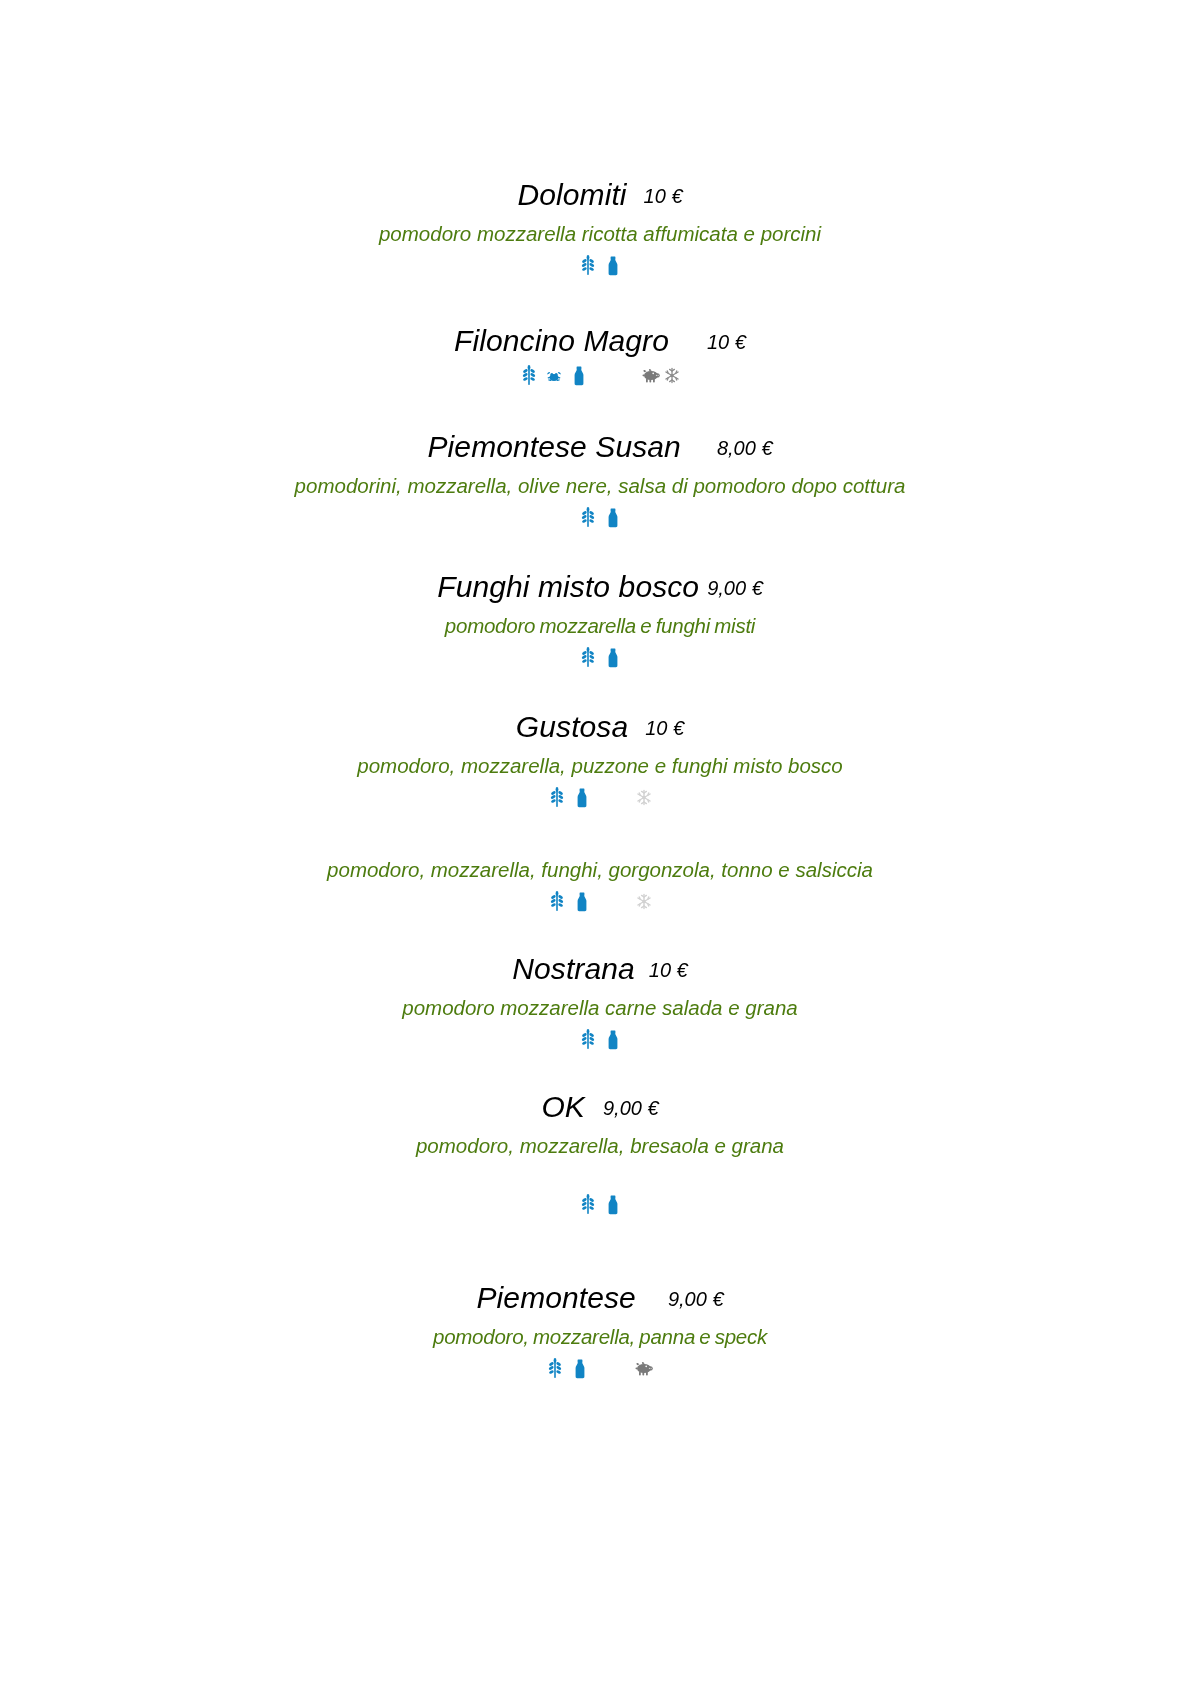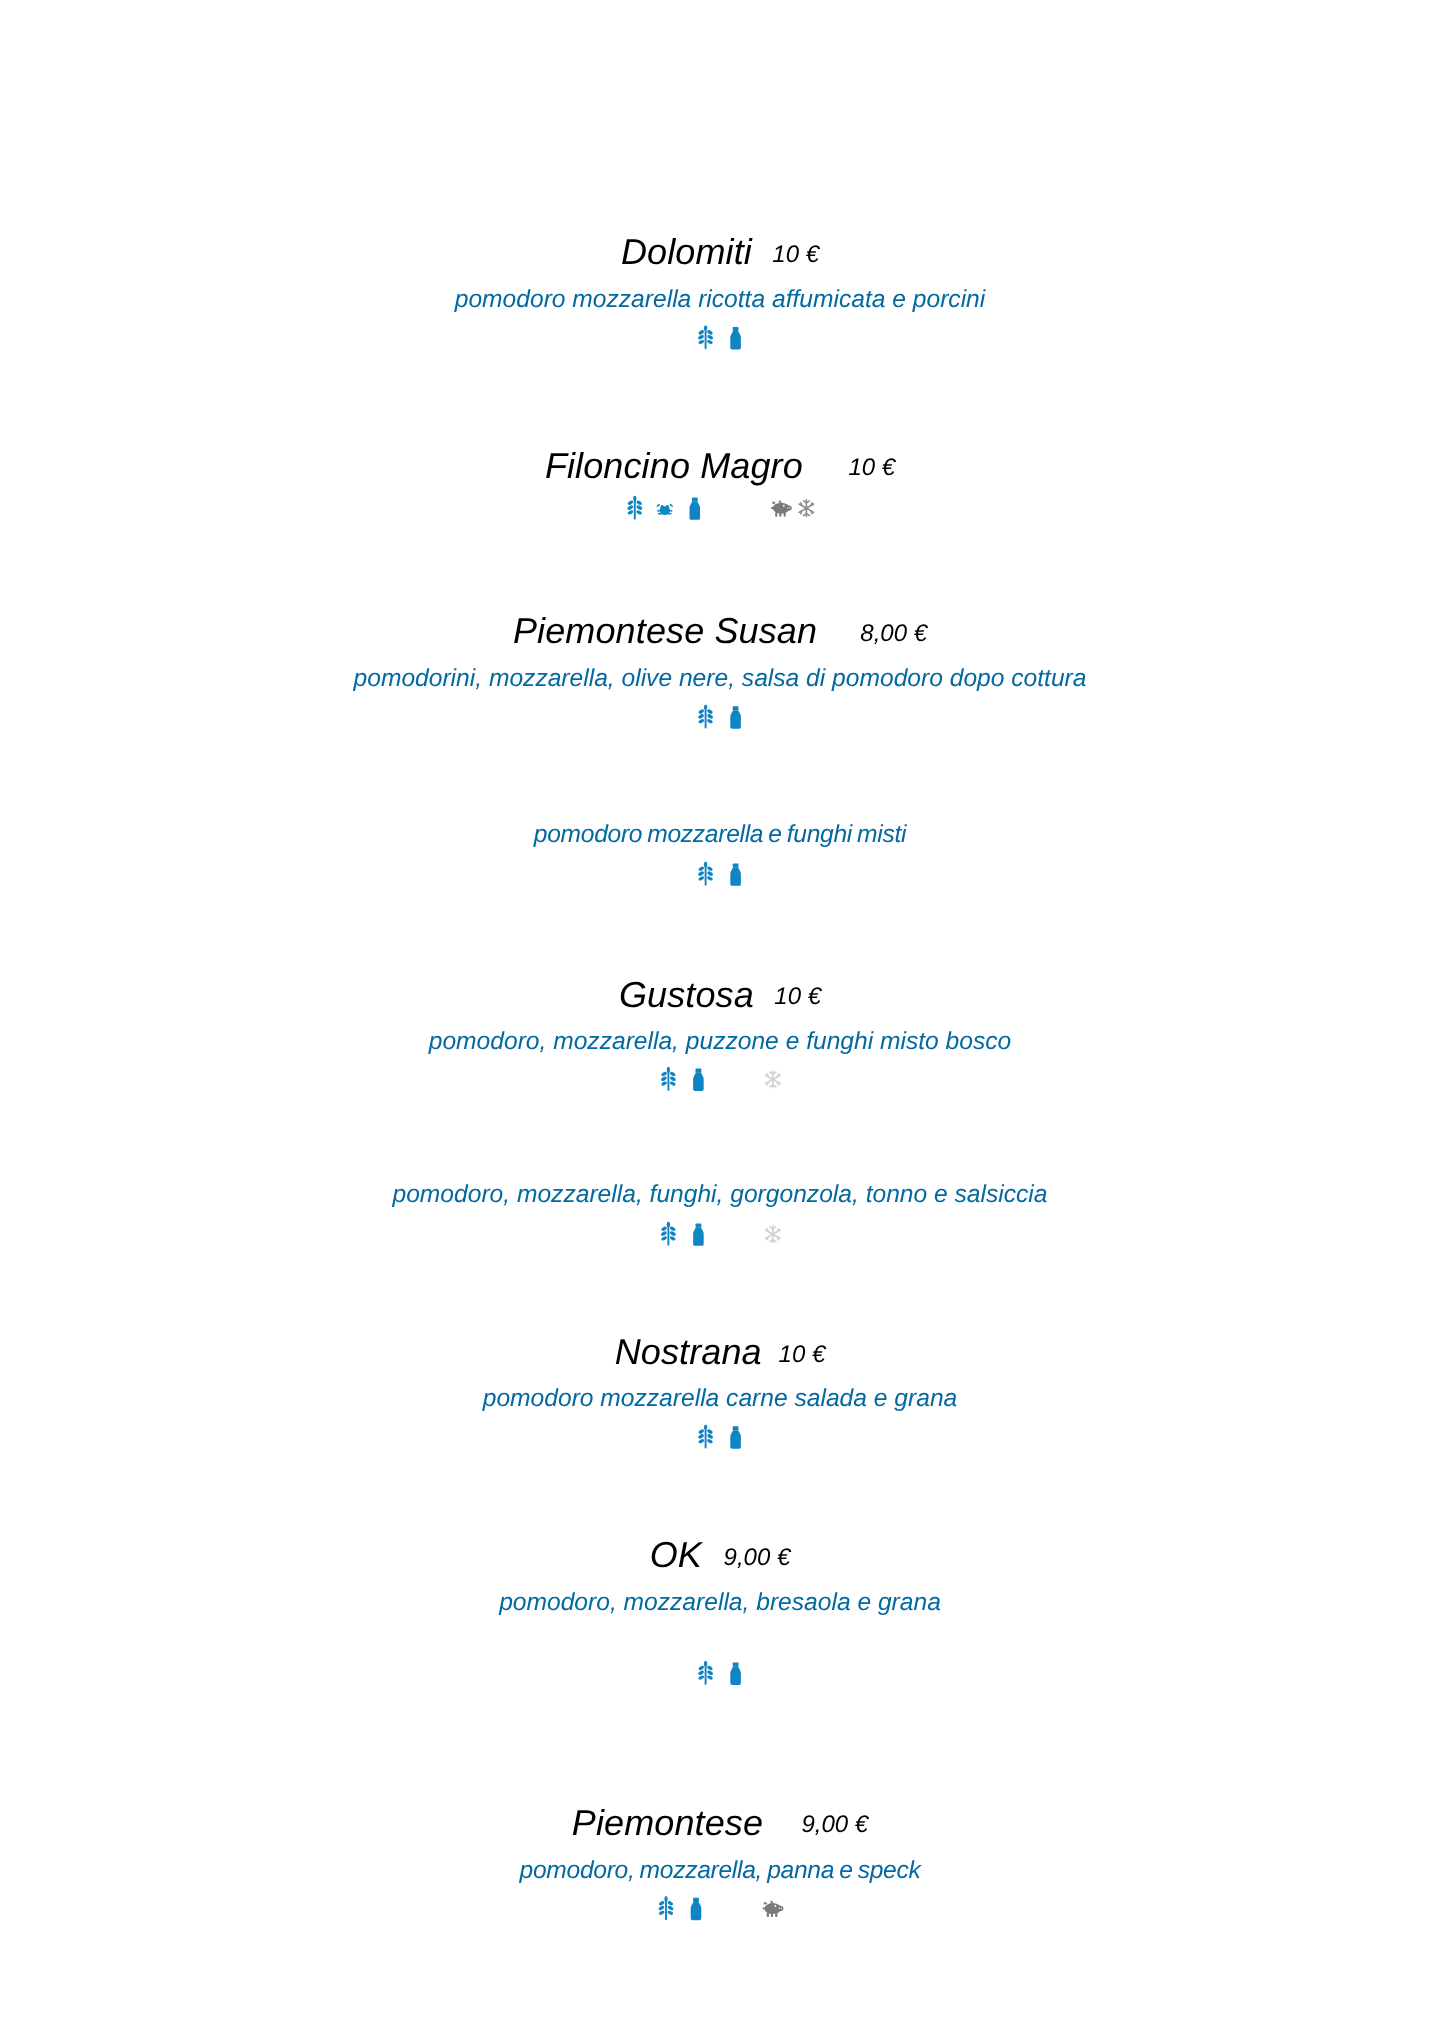--- a/index.html
+++ b/index.html
@@ -27,21 +27,21 @@
 
   .menu-list {
     position: absolute;
     top: 178px;
     left: 0;
     width: 1200px;
   }
 
   .menu-item {
     width: 1000px;
-    margin: 16px auto;
+    margin: 0 auto;
     text-align: center;
   }
 
   .item-heading {
     display: block;
     text-align: center;
     white-space: nowrap;
     line-height: 1.12;
   }
 
@@ -60,21 +60,21 @@
     color: #000;
     padding-left: 17px;
     position: relative;
     top: -2px;
   }
 
   .item-desc {
     font-style: italic;
     font-size: 20.5px;
     line-height: 1.33;
-    color: #0369a1;
+    color: #4d7c0f;
     margin-top: 8px;
     padding: 0 60px;
   }
 
   .item-desc.tight {
     letter-spacing: -0.25px;
     word-spacing: -1.2px;
   }
 
   
@@ -270,20 +270,23 @@
                 </g>
               </svg>
           </span>
         </span>
       </div>
     </div>
 
     <div class="sp-3"></div>
 
     <div class="menu-item">
+      <div class="item-heading">
+        <span class="item-name">Funghi misto bosco</span><span class="item-price" style="padding-left:8px">9,00 €</span>
+      </div>
       <div class="item-desc tight">pomodoro mozzarella e funghi misti</div>
       <div class="icon-row">
         <span class="icon-group">
           <span class="icon">
             <svg width="18" height="22" viewBox="0 0 18 22">
                 <g fill="#1184c4">
                   <rect x="8.2" y="3" width="1.6" height="17" rx="0.7"></rect>
                   <ellipse cx="5.4" cy="6" rx="2.5" ry="1.5" transform="rotate(-30 5.4 6)"></ellipse>
                   <ellipse cx="12.6" cy="6" rx="2.5" ry="1.5" transform="rotate(30 12.6 6)"></ellipse>
                   <ellipse cx="5.2" cy="10" rx="2.6" ry="1.5" transform="rotate(-28 5.2 10)"></ellipse>

